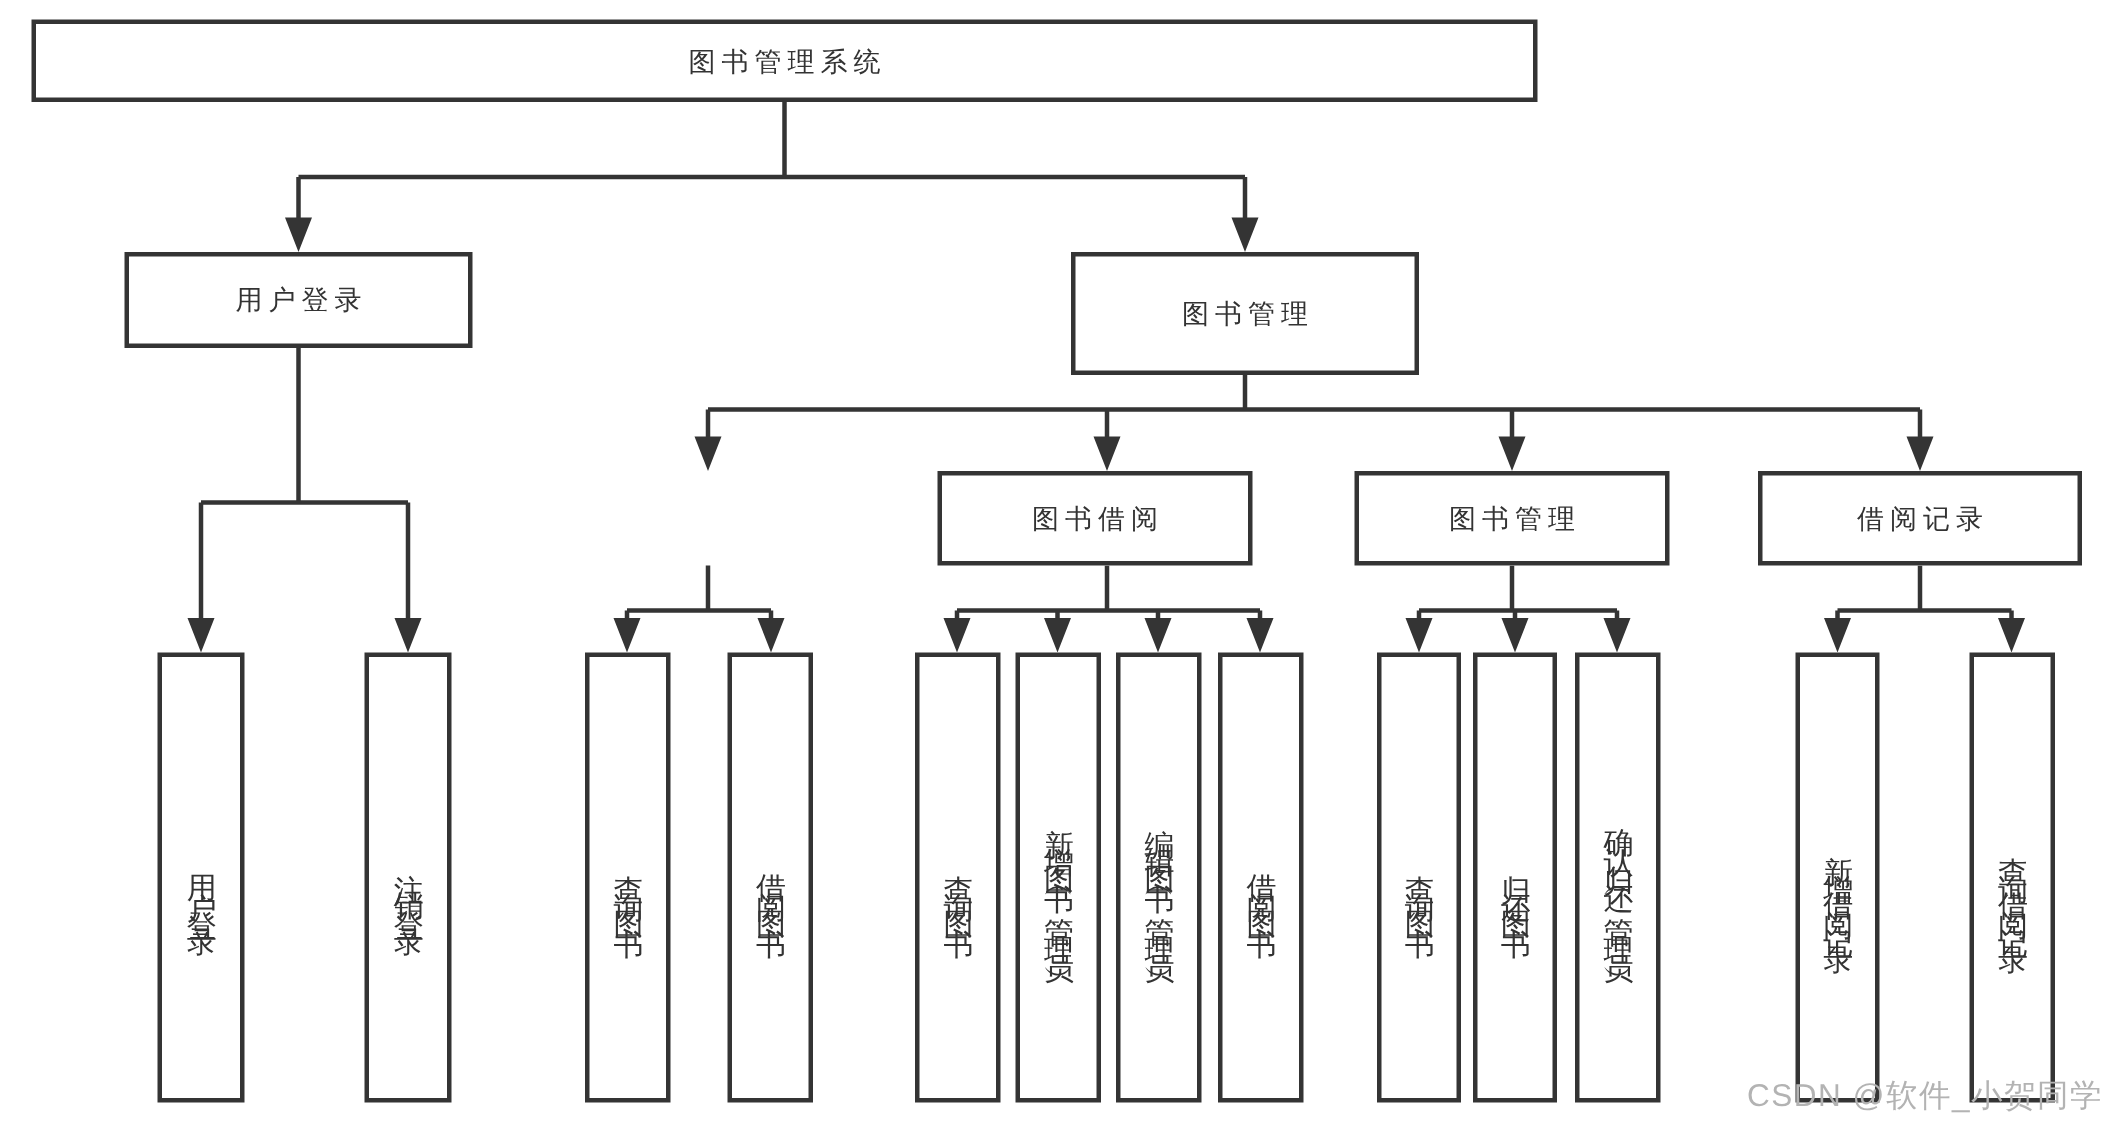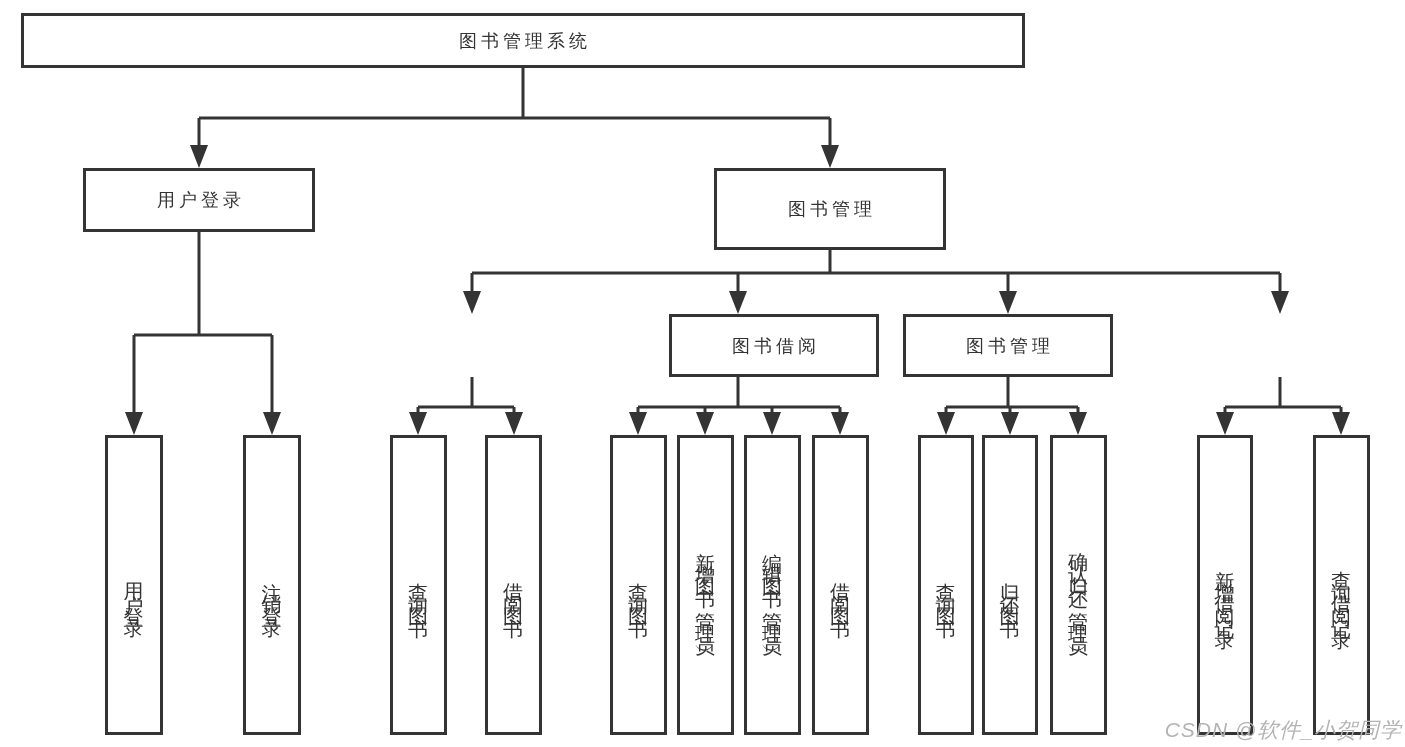--- a/index.html
+++ b/index.html
@@ -44,21 +44,20 @@
     white-space:nowrap;
     line-height:1;
   }
   #watermark{
     position:absolute;
     top:716px;right:3px;
     font-size:21px;
     color:var(--watermark);
     letter-spacing:1px;
     white-space:nowrap;
-    font-style:italic;
   }
 </style>
 </head>
 <body>
 
 <div id="canvas">
 
   <svg id="connectors" width="1405" height="747" viewBox="0 0 1405 747">
     <path class="cline" d="
       M523 68 V118 M199 118 H830 M199 118 V152 M830 118 V152
@@ -85,25 +84,28 @@
     <span class="lbl">图书管理系统</span>
   </div>
 
   <div class="box hbox" style="left:83px;top:168px;width:232px;height:64px">
     <span class="lbl">用户登录</span>
   </div>
   <div class="box hbox" style="left:714px;top:168px;width:232px;height:82px">
     <span class="lbl">图书管理</span>
   </div>
 
-  <div class="box hbox" style="left:669px;top:314px;width:210px;height:63px">
+  <div class="box hbox" style="left:625px;top:314px;width:210px;height:63px">
     <span class="lbl">图书借阅</span>
   </div>
   <div class="box hbox" style="left:903px;top:314px;width:210px;height:63px">
     <span class="lbl">图书管理</span>
+  </div>
+  <div class="box hbox" style="left:1172px;top:314px;width:216px;height:63px">
+    <span class="lbl">借阅记录</span>
   </div>
 
   <div class="box vbox" style="left:105px;top:435px;width:58px;height:300px">
     <span class="lbl">用户登录</span>
   </div>
   <div class="box vbox" style="left:243px;top:435px;width:58px;height:300px">
     <span class="lbl">注销登录</span>
   </div>
 
   <div class="box vbox" style="left:390px;top:435px;width:57px;height:300px">

